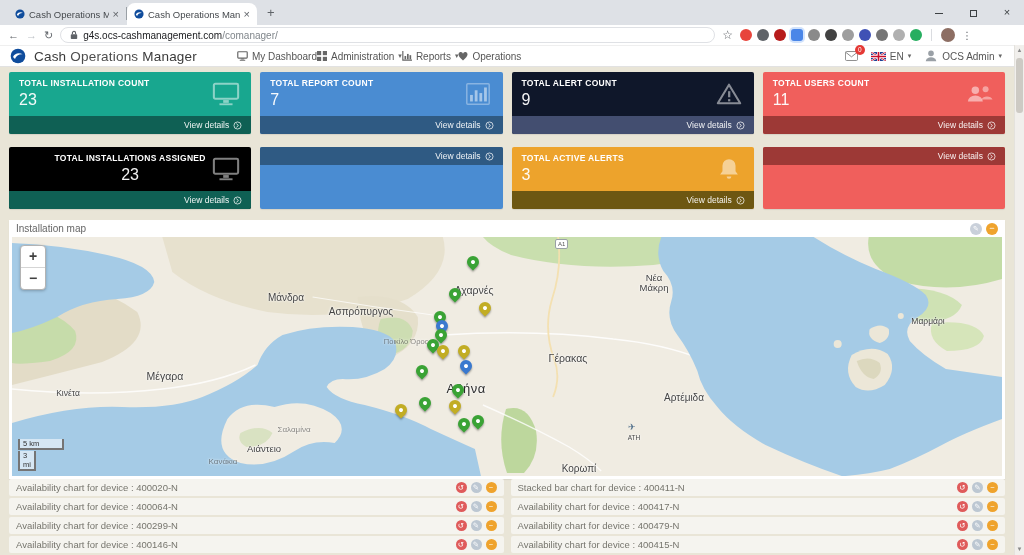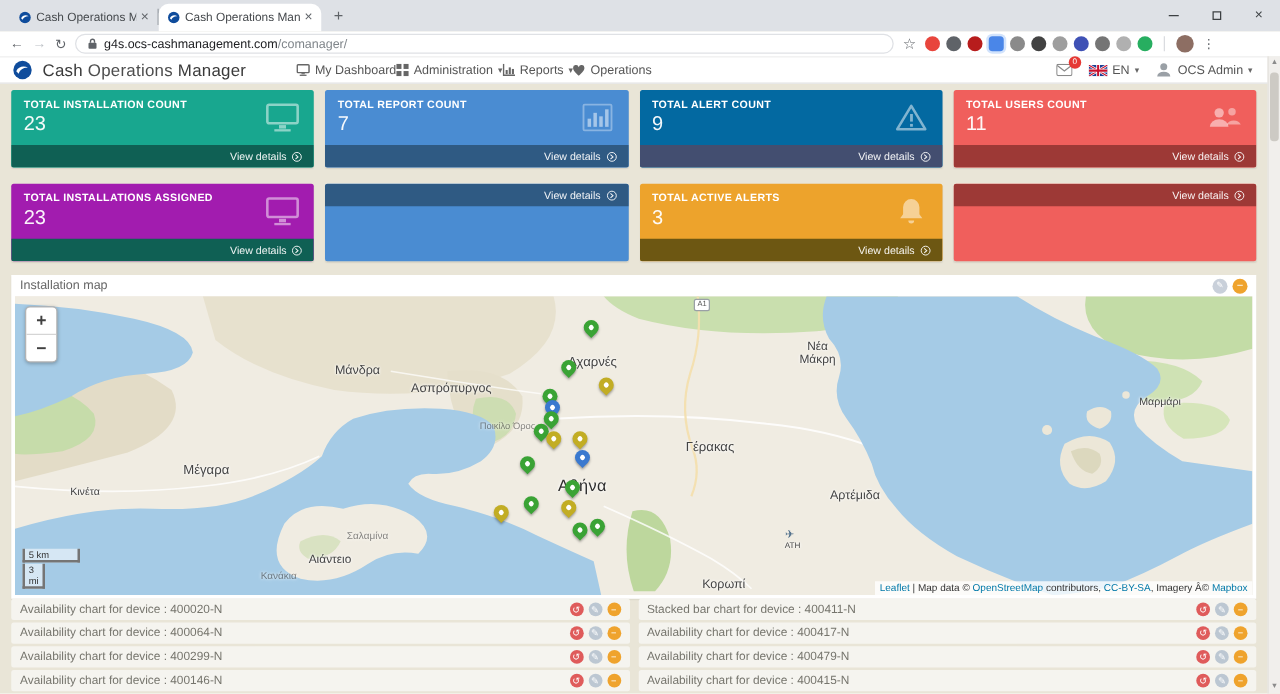--- a/index.html
+++ b/index.html
@@ -278,21 +278,21 @@
           <div class="card-footer" style="background: rgb(47, 90, 131);">
             <span>View details</span>
             <span class="vd-icon">
               <svg viewBox="0 0 16 16">
                 <circle cx="8" cy="8" r="6.3" fill="none" stroke="currentColor" stroke-width="1.4"></circle>
                 <path d="M6 4.8 L9.6 8 L6 11.2" fill="none" stroke="currentColor" stroke-width="1.5"></path>
               </svg>
             </span>
           </div>
         </div>
-        <div class="card" style="background: #0369a1;">
+        <div class="card" style="background: #0f172a;">
           <div class="card-body">
             <div class="card-label">TOTAL ALERT COUNT</div>
             <div class="card-value">9</div>
             <div class="card-icon"><svg viewBox="0 0 30 26">
                 <path d="M15 3 L27 23 H3 Z" fill="none" stroke="currentColor" stroke-width="2.2" stroke-linejoin="round"></path>
                 <rect x="14" y="10" width="2.4" height="6.5" fill="currentColor"></rect>
                 <rect x="14" y="18.5" width="2.4" height="2.4" fill="currentColor"></rect>
               </svg></div>
           </div>
           <div class="card-footer" style="background: rgb(67, 78, 112);">
@@ -319,21 +319,21 @@
           <div class="card-footer" style="background: rgb(157, 57, 54);">
             <span>View details</span>
             <span class="vd-icon">
               <svg viewBox="0 0 16 16">
                 <circle cx="8" cy="8" r="6.3" fill="none" stroke="currentColor" stroke-width="1.4"></circle>
                 <path d="M6 4.8 L9.6 8 L6 11.2" fill="none" stroke="currentColor" stroke-width="1.5"></path>
               </svg>
             </span>
           </div>
         </div>
-        <div class="card" style="background: #a21caf;">
+        <div class="card" style="background: #000000; text-align: center;">
           <div class="card-body">
             <div class="card-label">TOTAL INSTALLATIONS ASSIGNED</div>
             <div class="card-value">23</div>
             <div class="card-icon"><svg viewBox="0 0 30 26">
                 <rect x="2" y="2" width="26" height="16" rx="1.5" fill="none" stroke="currentColor" stroke-width="2.2"></rect>
                 <rect x="12" y="19.5" width="6" height="3" fill="currentColor"></rect>
                 <rect x="8" y="23" width="14" height="2" fill="currentColor"></rect>
               </svg></div>
           </div>
           <div class="card-footer" style="background: rgb(15, 96, 84);">
@@ -431,21 +431,20 @@
           <div class="zbtn">+</div>
           <div class="zdiv"></div>
           <div class="zbtn">−</div>
         </div>
         <div class="hwy-badge">A1</div>
         <div class="plane">✈</div>
         <div class="map-scale">
           <div class="skm">5 km</div>
           <div class="smi">3 mi</div>
         </div>
-        <div class="map-attrib"><a>Leaflet</a><span> | Map data © </span><a>OpenStreetMap</a><span> contributors, </span><a>CC-BY-SA</a><span>, Imagery Â© </span><a>Mapbox</a></div>
       <span class="map-label" style="left: 274px; top: 60px; font-size: 10px;">Μάνδρα</span>
           <span class="map-label" style="left: 349px; top: 74px; font-size: 10px;">Ασπρόπυργος</span>
           <span class="map-label" style="left: 462px; top: 53px; font-size: 10.5px;">Αχαρνές</span>
           <span class="map-label" style="left: 642px; top: 46px; font-size: 9.5px; white-space: normal; width: 40px; text-align: center; line-height: 1.05;">Νέα Μάκρη</span>
           <span class="map-label" style="left: 556px; top: 121px; font-size: 10.5px;">Γέρακας</span>
           <span class="map-label big" style="left: 454px; top: 151px; font-size: 13px;">Αθήνα</span>
           <span class="map-label" style="left: 153px; top: 139px; font-size: 10.5px;">Μέγαρα</span>
           <span class="map-label" style="left: 56px; top: 156px; font-size: 8.5px;">Κινέτα</span>
           <span class="map-label" style="left: 282px; top: 192px; font-size: 8px; opacity: 0.62;">Σαλαμίνα</span>
           <span class="map-label" style="left: 252px; top: 211px; font-size: 9.5px;">Αιάντειο</span>

